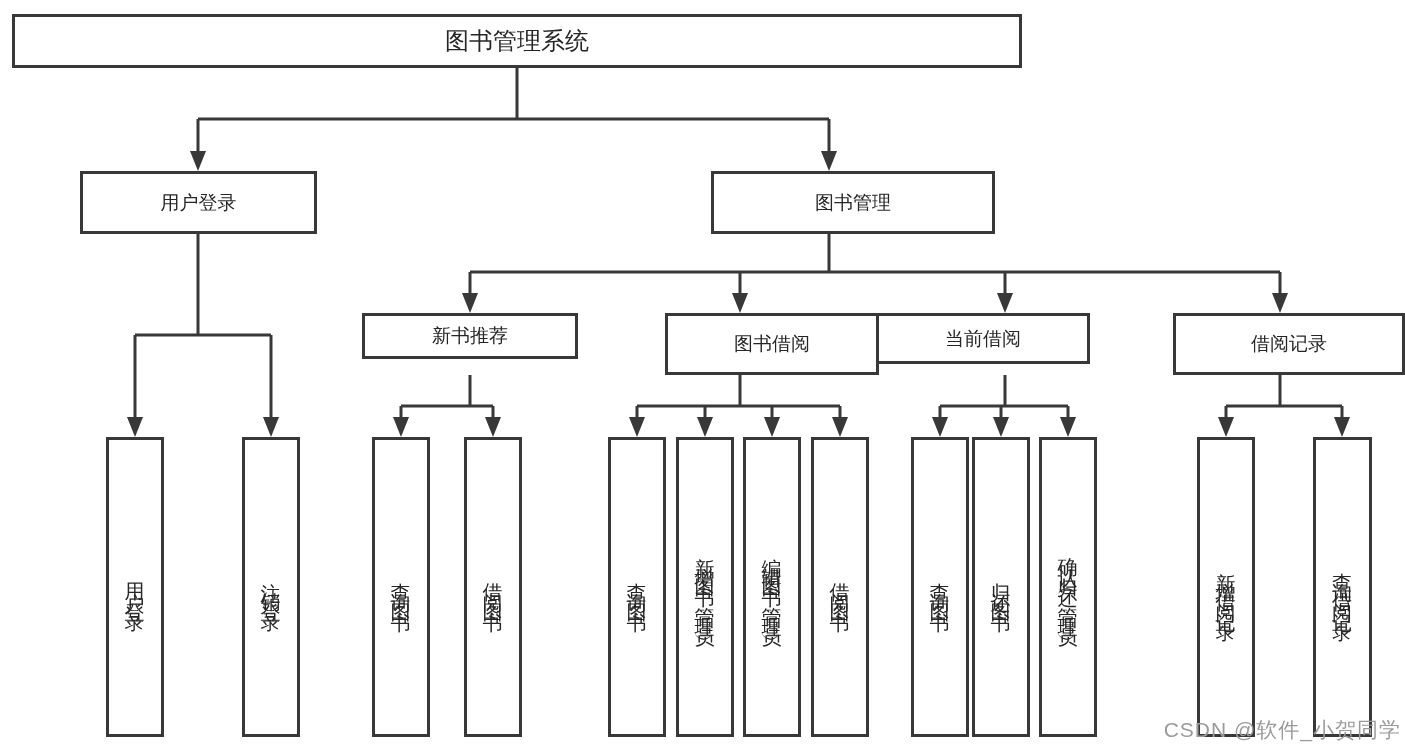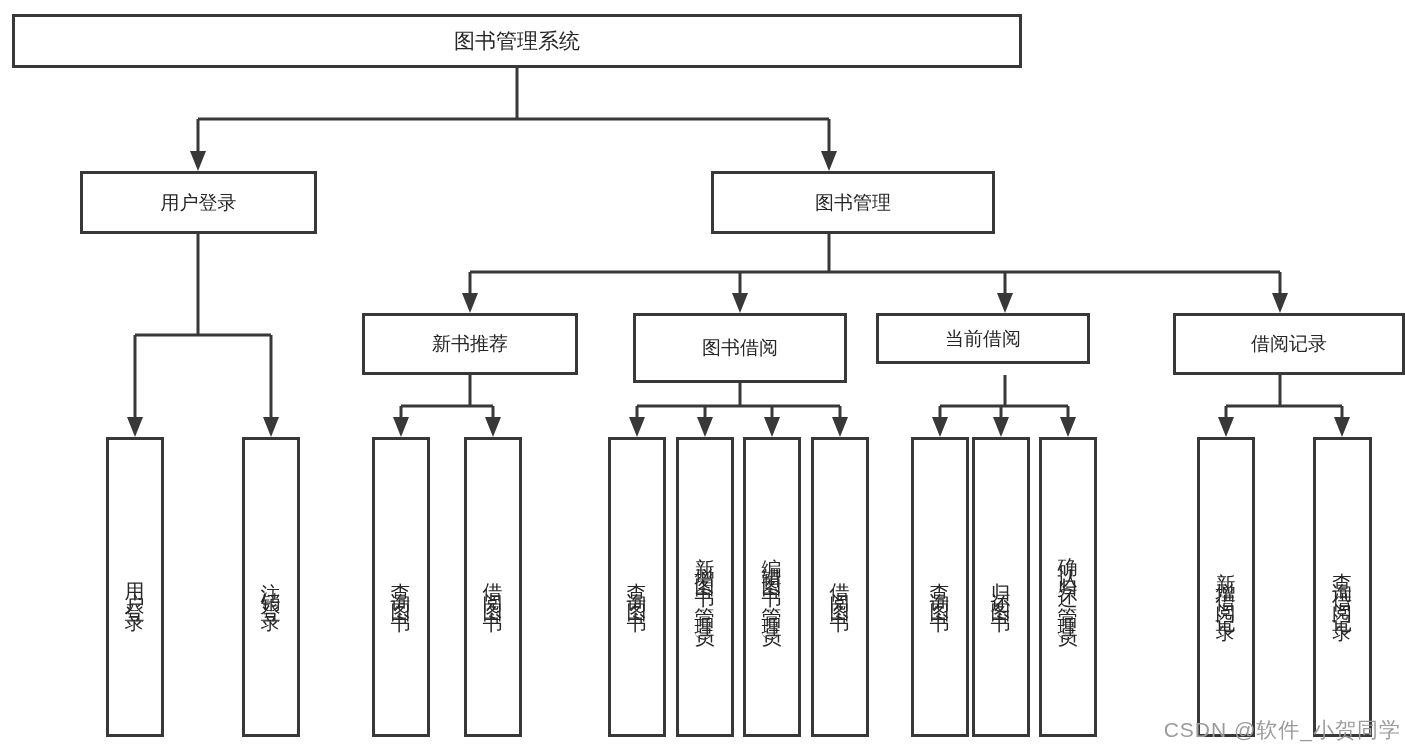--- a/index.html
+++ b/index.html
@@ -33,21 +33,21 @@
     background:var(--box-bg);
     border:3px solid var(--line);
     display:flex;
     align-items:center;
     justify-content:center;
     font-size:19px;
     color:var(--text);
     text-align:center;
     white-space:nowrap;
   }
-  .node.root{font-size:21px;}
+  .node.root{font-size:24px;}
   .leaf{
     writing-mode:vertical-rl;
     text-orientation:mixed;
     font-size:20px;
     letter-spacing:10px;
     line-height:1;
     white-space:normal;
   }
   .watermark{
     position:absolute;
@@ -119,22 +119,22 @@
     <polygon points="1218,417 1234,417 1226,437" fill="#383838"></polygon>
     <line x1="1342" y1="406" x2="1342" y2="419" stroke="#383838" stroke-width="3"></line>
     <polygon points="1334,417 1350,417 1342,437" fill="#383838"></polygon>
   </svg>
 
   <div class="node root" style="left:12px;top:14px;width:1010px;height:54px">图书管理系统</div>
 
   <div class="node" style="left:80px;top:171px;width:237px;height:63px">用户登录</div>
   <div class="node" style="left:711px;top:171px;width:284px;height:63px">图书管理</div>
 
-  <div class="node" style="left:362px;top:313px;width:216px;height:62px">新书推荐</div>
-  <div class="node" style="left:633px;top:313px;width:214px;height:70px">图书借阅</div>
+  <div class="node" style="left:362px;top:313px;width:216px;height:46px">新书推荐</div>
+  <div class="node" style="left:665px;top:313px;width:214px;height:62px">图书借阅</div>
   <div class="node" style="left:876px;top:313px;width:214px;height:51px">当前借阅</div>
   <div class="node" style="left:1173px;top:313px;width:232px;height:62px">借阅记录</div>
 
   <div class="node leaf" style="left:106px;top:437px;width:58px;height:300px">用户登录</div>
   <div class="node leaf" style="left:242px;top:437px;width:58px;height:300px">注销登录</div>
 
   <div class="node leaf" style="left:372px;top:437px;width:58px;height:300px">查询图书</div>
   <div class="node leaf" style="left:464px;top:437px;width:58px;height:300px">借阅图书</div>
 
   <div class="node leaf" style="left:608px;top:437px;width:58px;height:300px">查询图书</div>

